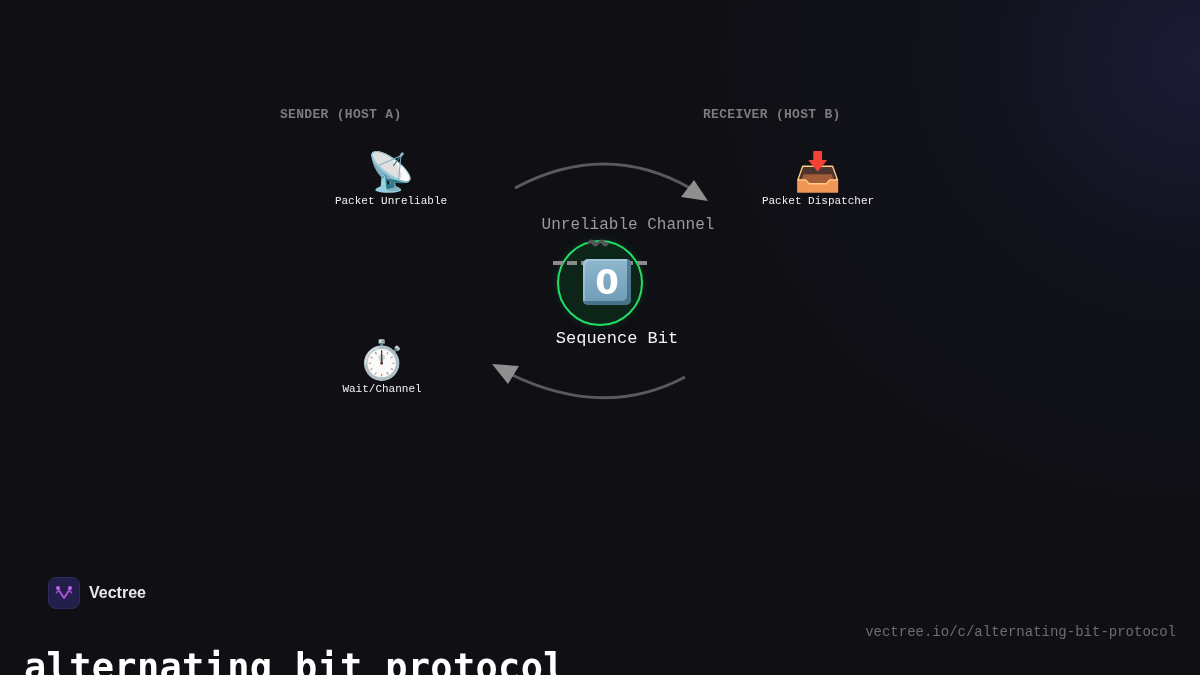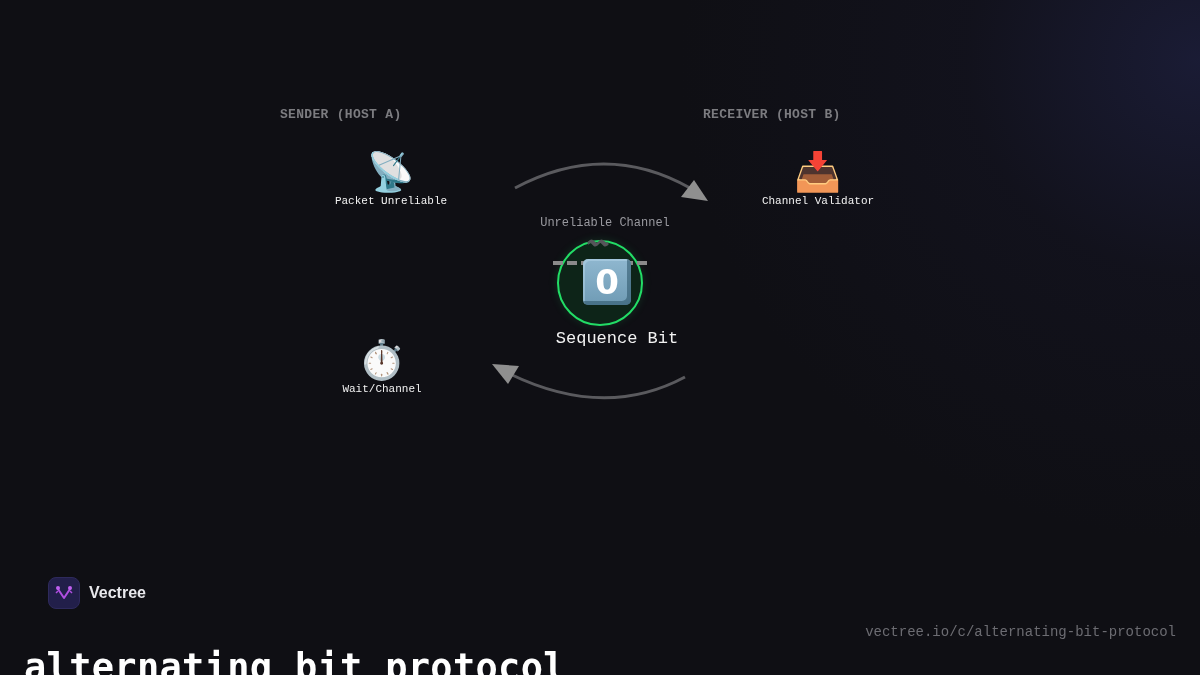--- a/index.html
+++ b/index.html
@@ -50,24 +50,24 @@
     .arrows {
       position: absolute;
       left: 0;
       top: 0;
       width: 1200px;
       height: 675px;
       pointer-events: none;
     }
     .channel-label {
       position: absolute;
-      left: 605px;
+      left: 628px;
       top: 216px;
       transform: translateX(-50%);
-      font-size: 12px;
+      font-size: 16px;
       color: #9a9aa0;
       white-space: nowrap;
     }
     .wave {
       position: absolute;
       left: 598px;
       top: 232px;
       transform: translateX(-50%);
       font-size: 20px;
       color: #55555a;
@@ -188,21 +188,21 @@
     <polygon points="492,364 519,366 508,384" fill="#8f8f8f"></polygon>
   </svg>
 
   <div class="node" style="left:391px; top:150px;">
     <span class="emoji">📡</span>
     <span class="label">Packet Unreliable</span>
   </div>
 
   <div class="node" style="left:818px; top:150px;">
     <span class="emoji">📥</span>
-    <span class="label">Channel Validator</span>
+    <span class="label">Packet Dispatcher</span>
   </div>
 
   <div class="node" style="left:382px; top:338px;">
     <span class="emoji">⏱️</span>
     <span class="label">Wait/Channel</span>
   </div>
 
   <div class="channel-label">Unreliable Channel</div>
 
   <div>

